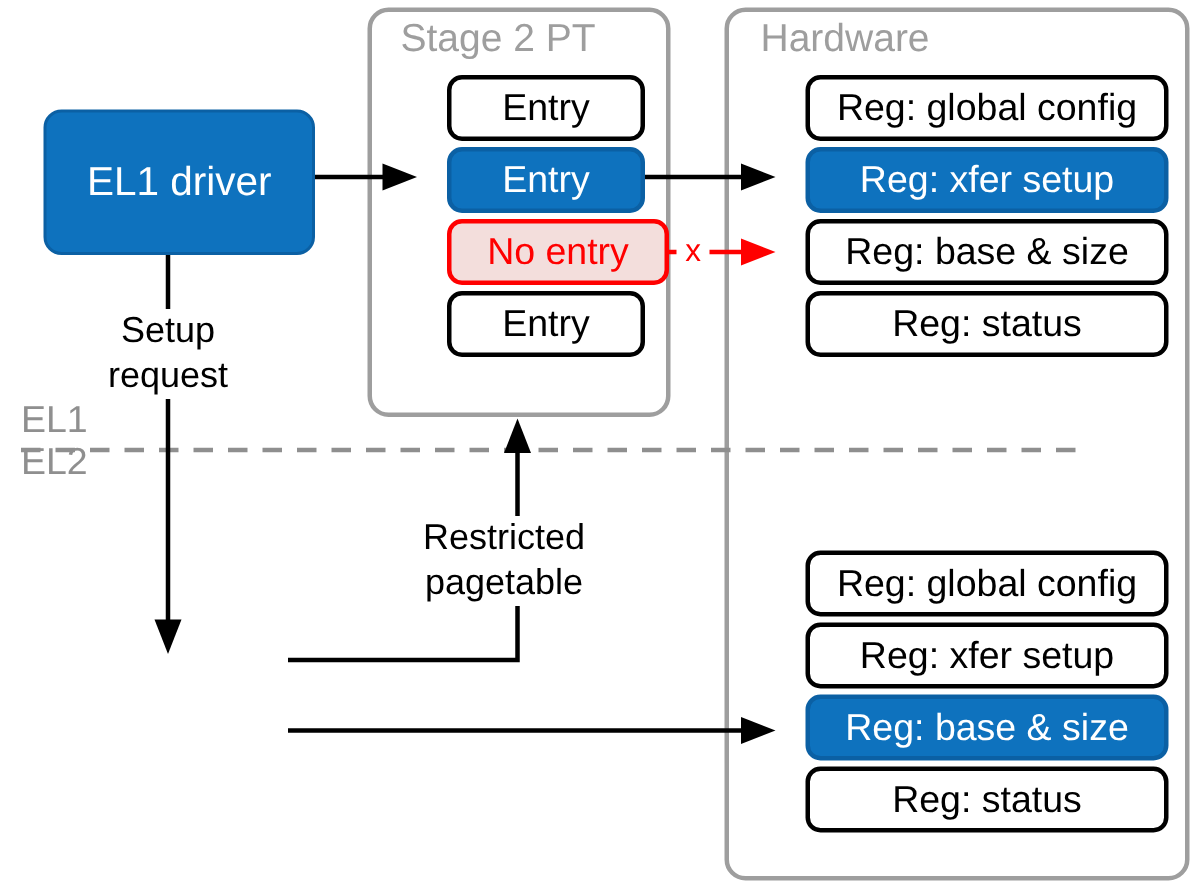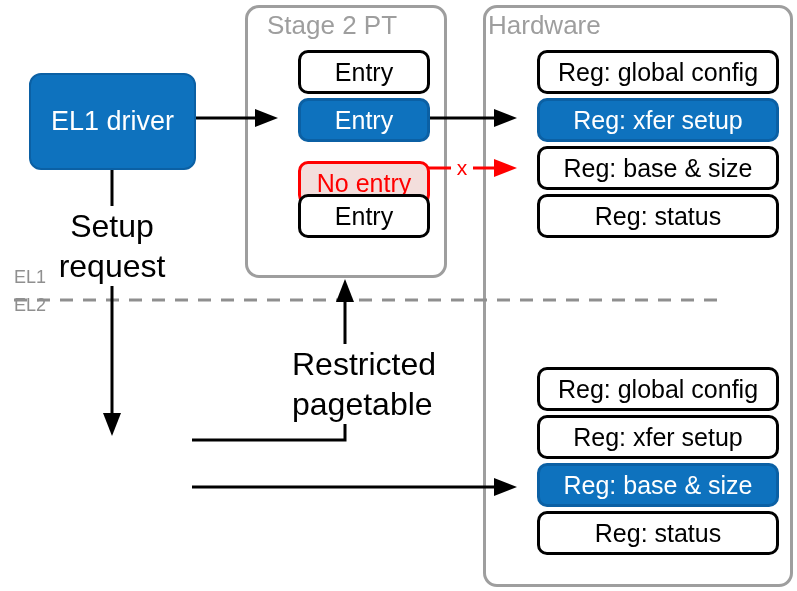--- a/index.html
+++ b/index.html
@@ -78,30 +78,30 @@
     color: #ffffff;
     font-size: 27px;
     z-index: 10;
     white-space: nowrap;
   }
 
   
   .el-label {
     position: absolute;
     color: var(--label-gray);
-    font-size: 18px;
+    font-size: 25px;
     line-height: 1.0;
     z-index: 10;
     white-space: nowrap;
   }
   .note {
     position: absolute;
     background: #ffffff;
     color: #000000;
-    font-size: 32px;
+    font-size: 24px;
     line-height: 1.25;
     text-align: center;
     z-index: 20;
   }
   .blocked-marker {
     position: absolute;
     background: #ffffff;
     color: var(--blocked-red);
     font-size: 21px;
     line-height: 26px;
@@ -111,21 +111,21 @@
 </style>
 </head>
 <body>
 
 <div id="canvas">
 
   <div class="panel" style="left:245px; top:5px; width:202px; height:273px;"></div>
   <div class="panel" style="left:483px; top:5px; width:310px; height:582px;"></div>
 
   <div class="panel-title" style="left:267px; top:11px;">Stage 2 PT</div>
-  <div class="panel-title" style="left:488px; top:11px;">Hardware</div>
+  <div class="panel-title" style="left:507px; top:11px;">Hardware</div>
 
   <svg id="connectors" width="797" height="591" viewBox="0 0 797 591">
 
     <line x1="14" y1="300" x2="726" y2="300" stroke="var(--label-gray)" stroke-width="3" stroke-dasharray="13 10"></line>
 
     <g stroke="var(--line-black)" fill="var(--line-black)">
       <line x1="190" y1="118" x2="258" y2="118" stroke-width="3"></line>
       <polygon points="278,118 255,109 255,127" stroke="none"></polygon>
     </g>
 
@@ -148,37 +148,37 @@
       <polyline points="192,440 345,440 345,301" fill="none" stroke-width="3"></polyline>
       <polygon points="345,279 336,302 354,302" stroke="none"></polygon>
     </g>
 
     <g stroke="var(--line-black)" fill="var(--line-black)">
       <line x1="192" y1="487" x2="496" y2="487" stroke-width="3"></line>
       <polygon points="517,487 494,478 494,496" stroke="none"></polygon>
     </g>
   </svg>
 
-  <div class="driver" style="left:29px; top:73px; width:167px; height:97px;">EL1 driver</div>
+  <div class="driver" style="left:29px; top:73px; width:181px; height:97px;">EL1 driver</div>
 
   <div class="box normal" style="left:278px; top:50px;  width:132px; height:44px;">Entry</div>
   <div class="box active" style="left:278px; top:98px;  width:132px; height:44px;">Entry</div>
-  <div class="box blocked" style="left:278px; top:161px; width:132px; height:44px;">No entry</div>
+  <div class="box blocked" style="left:278px; top:146px; width:148px; height:44px;">No entry</div>
   <div class="box normal" style="left:278px; top:194px; width:132px; height:44px;">Entry</div>
 
   <div class="box normal" style="left:517px; top:50px;  width:242px; height:44px;">Reg: global config</div>
   <div class="box active" style="left:517px; top:98px;  width:242px; height:44px;">Reg: xfer setup</div>
   <div class="box normal" style="left:517px; top:146px; width:242px; height:44px;">Reg: base &amp; size</div>
   <div class="box normal" style="left:517px; top:194px; width:242px; height:44px;">Reg: status</div>
 
   <div class="box normal" style="left:517px; top:367px; width:242px; height:44px;">Reg: global config</div>
   <div class="box normal" style="left:517px; top:415px; width:242px; height:44px;">Reg: xfer setup</div>
   <div class="box active" style="left:517px; top:463px; width:242px; height:44px;">Reg: base &amp; size</div>
   <div class="box normal" style="left:517px; top:511px; width:242px; height:44px;">Reg: status</div>
 
   <div class="el-label" style="left:14px; top:268px;">EL1</div>
   <div class="el-label" style="left:14px; top:296px;">EL2</div>
 
   <div class="note" style="left:57px; top:206px; width:110px;">Setup request</div>
-  <div class="note" style="left:292px; top:344px; width:128px;">Restricted pagetable</div>
+  <div class="note" style="left:272px; top:344px; width:128px;">Restricted pagetable</div>
   <div class="blocked-marker" style="left:451px; top:155px; width:22px; height:26px;">x</div>
 
 </div>
 
 </body></html>

